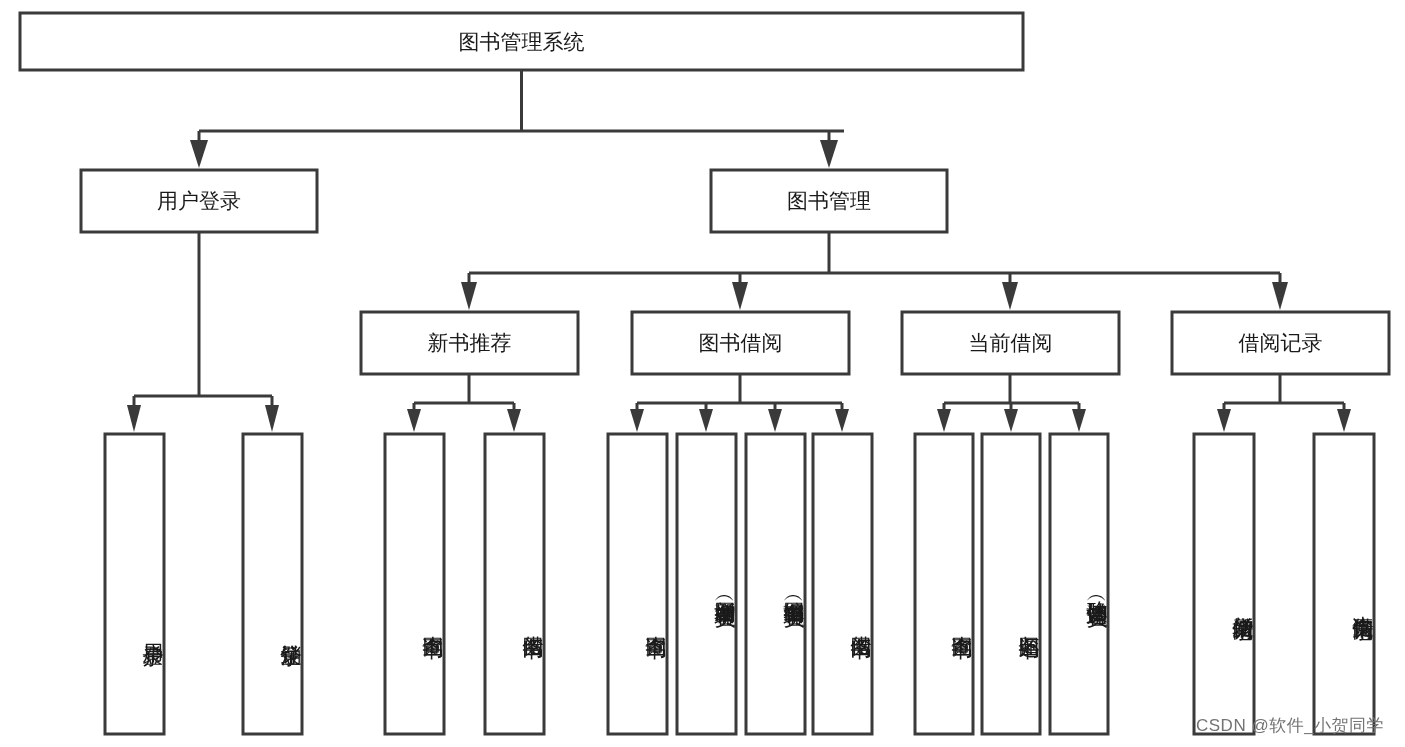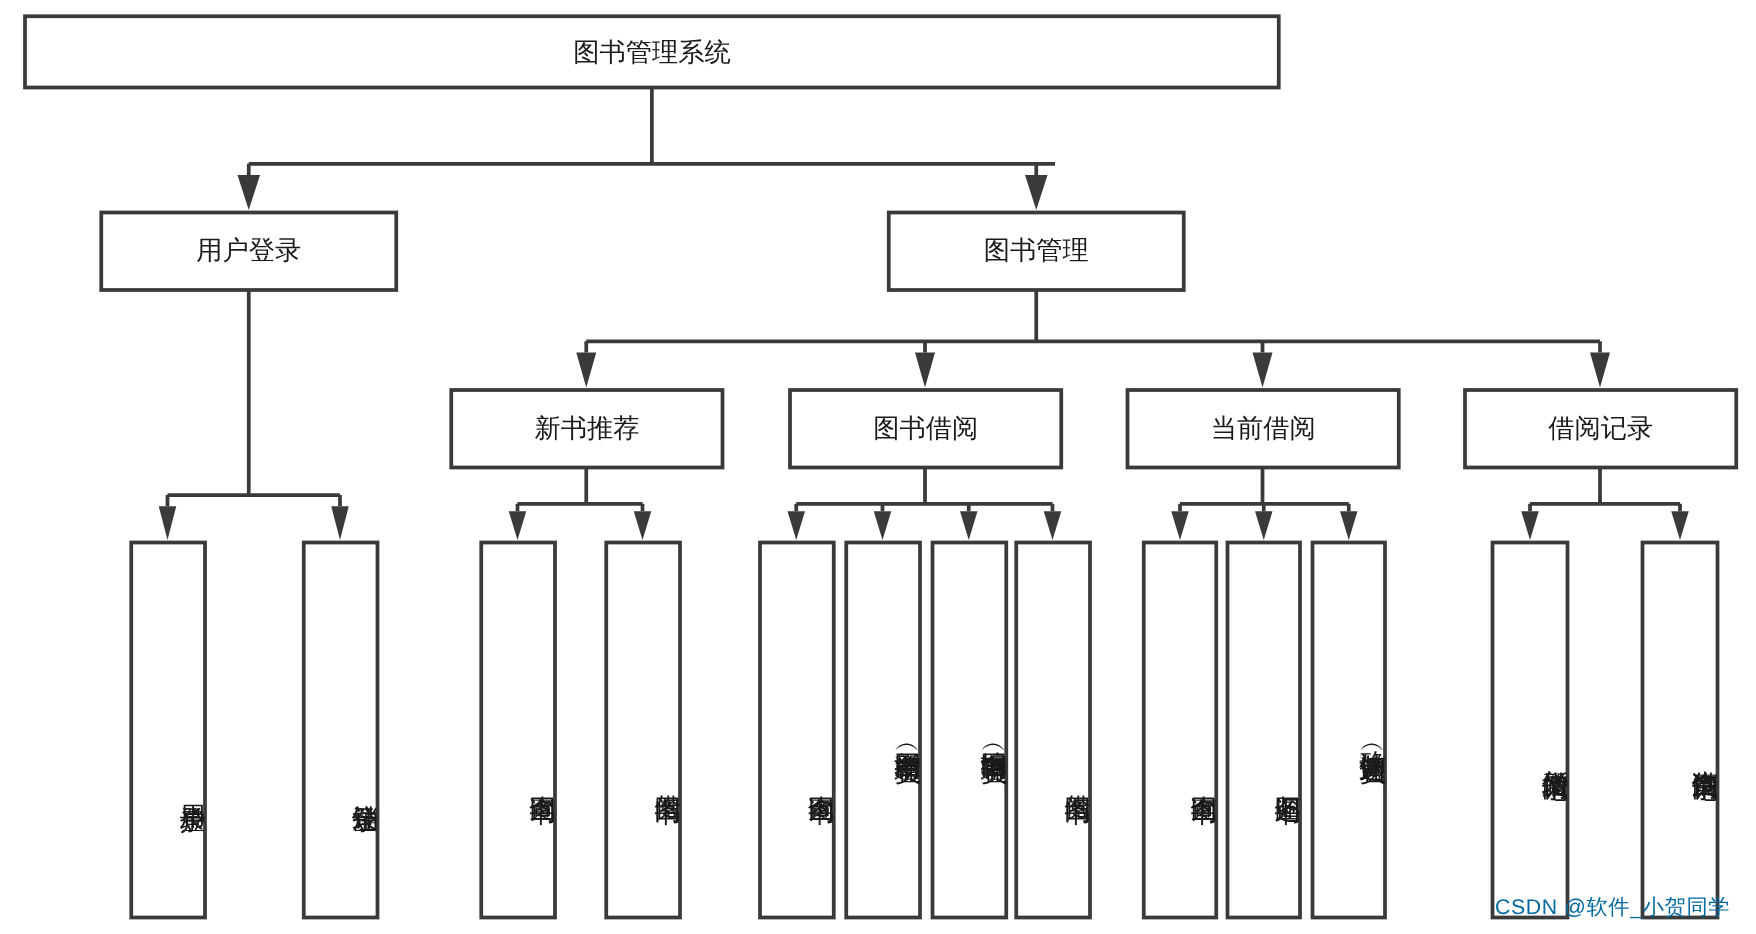--- a/index.html
+++ b/index.html
@@ -61,21 +61,21 @@
     writing-mode: vertical-rl;
     text-orientation: upright;
     letter-spacing: 1px;
     pointer-events: none;
     box-sizing: border-box;
   }
   .watermark {
     position: absolute;
     font-family: "Liberation Sans", "DejaVu Sans", sans-serif;
     font-size: 17px;
-    color: #0369a1;
+    color: #737373;
     white-space: nowrap;
     letter-spacing: 0.5px;
   }
 </style>
 </head>
 <body>
 
 <div id="diagram-root">
 
   <svg class="diagram-canvas" viewBox="0 0 1405 747">

